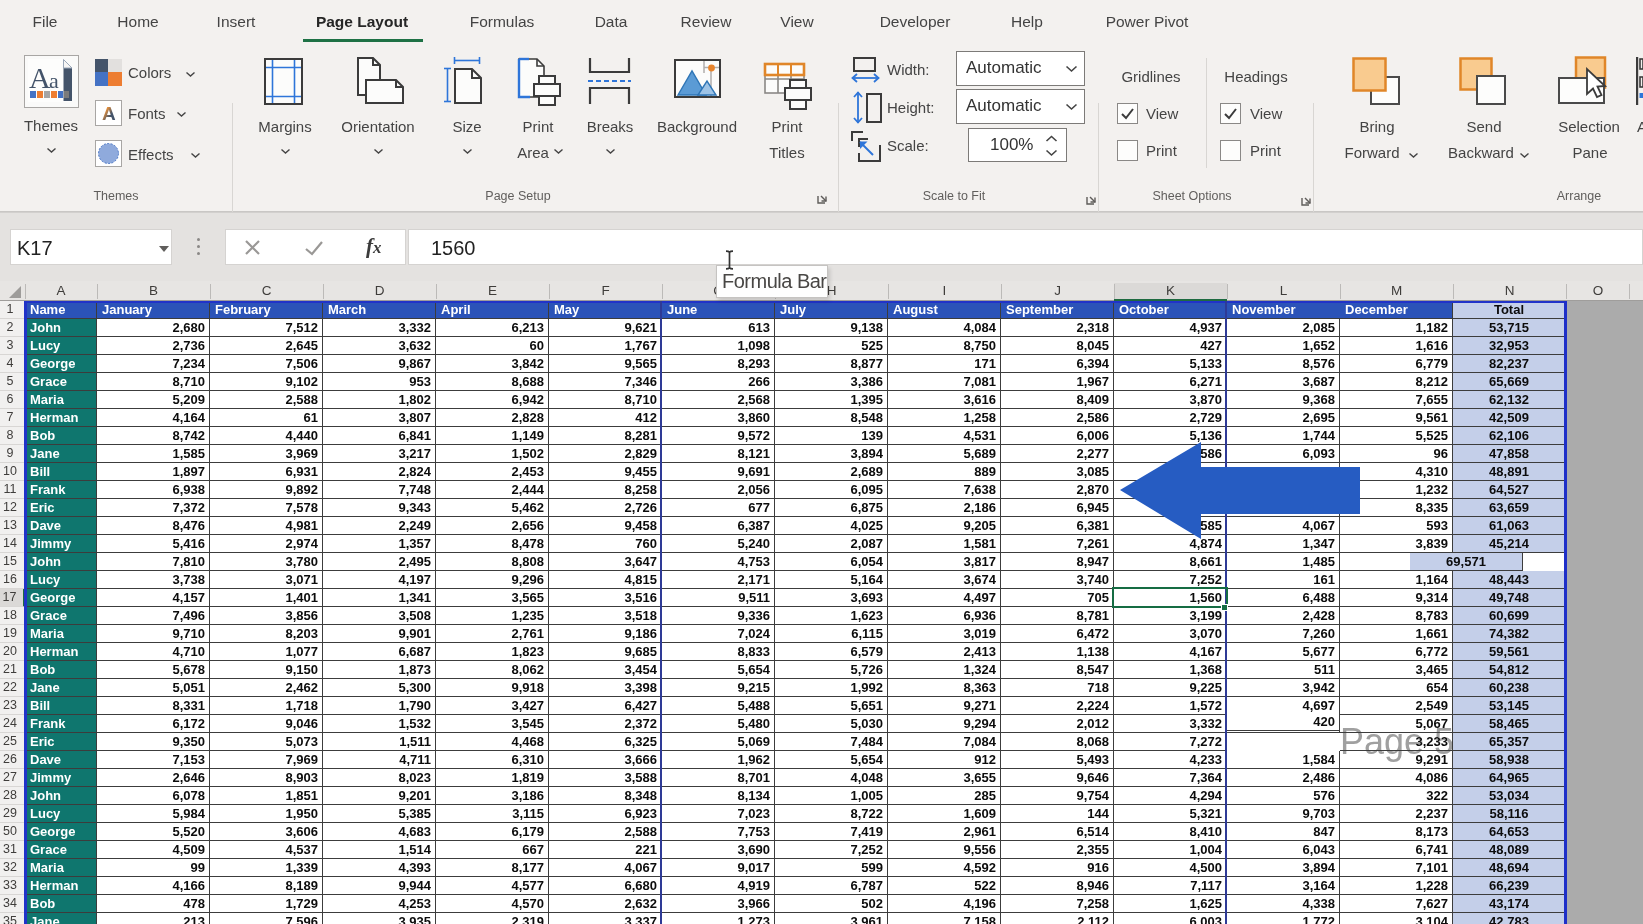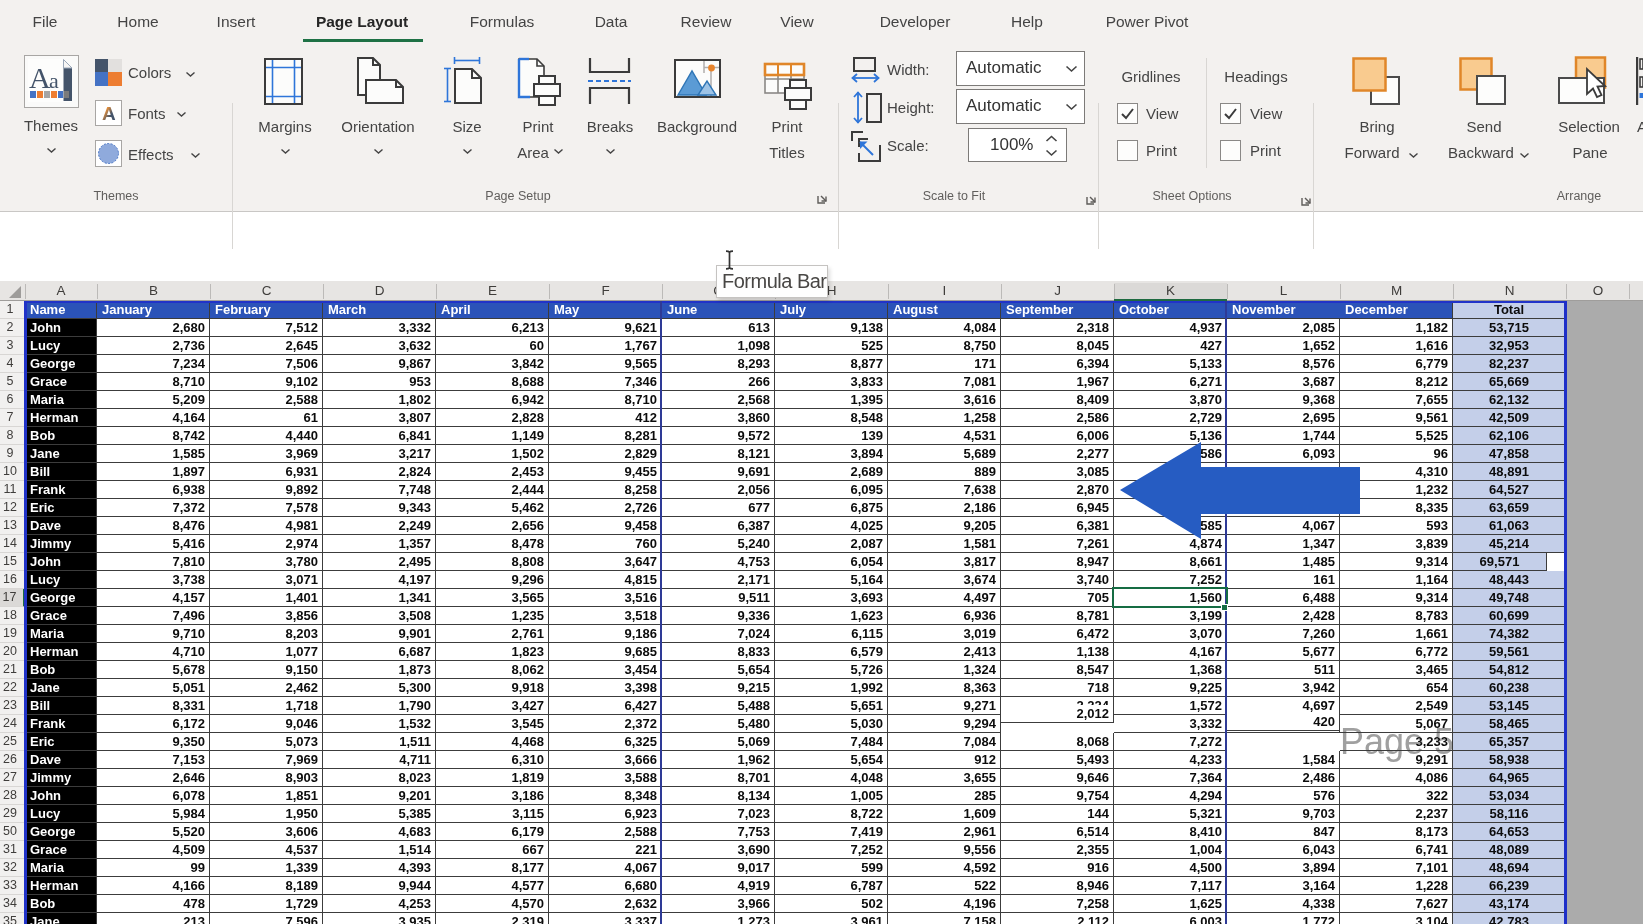--- a/index.html
+++ b/index.html
@@ -19,21 +19,21 @@
 #chead{left:0;top:281px;width:1643px;height:20px;background:#e7e5e3;border-bottom:1px solid #9f9d9b}
 .clet{position:absolute;top:2px;font-size:13.5px;color:#3f3d3b;text-align:center}
 .csep{position:absolute;top:3px;height:15px;width:1px;background:#bcbab8}
 
 #grid{left:0;top:301px;width:1643px;height:623px;background:#fff}
 .rowh{position:absolute;left:0;width:25px;background:#f1f0ef;border-bottom:1px solid #d8d6d4;border-right:1px solid #a3a1a0;
       font-size:12.5px;color:#3f3d3b;text-align:center;padding-right:4px;line-height:17px}
 .cell{position:absolute;height:18px;border-right:1px solid #3c3c3c;border-bottom:1px solid #3c3c3c;
       font-size:13px;font-weight:bold;line-height:17px;white-space:nowrap;overflow:hidden}
 .hdr{background:#2b53b8;color:#fff;padding-left:5px;text-align:left}
-.nm{background:#000000;color:#fff;padding-left:5px;text-align:left}
+.nm{background:#0f766e;color:#fff;padding-left:5px;text-align:left}
 .num{background:#fff;color:#0c0c0c;text-align:right;padding-right:4px}
 .tot{background:#c4cfe9;color:#0c0c0c;text-align:center}
 .wm{position:absolute;color:#a0a0a0;mix-blend-mode:darken;white-space:nowrap;transform:translate(-50%,-50%)}
 </style></head><body>
 <div id="stage">
 
 <div id="menubar" class="abs">
 <div class="tab" style="left:45px;transform:translateX(-50%)">File</div>
 <div class="tab" style="left:138px;transform:translateX(-50%)">Home</div>
 <div class="tab" style="left:236px;transform:translateX(-50%)">Insert</div>
@@ -327,20 +327,43 @@
 <path d="M4 4 L9 9" stroke="#5e5c5a" stroke-width="1.4"></path>
           <path d="M9 4.5 L9 9 L4.5 9" stroke="#5e5c5a" stroke-width="1.4" fill="none"></path>
         </svg>
       </div>
 <div class="abs" style="left:1301px;top:147px">
         <svg style="display:block" width="12" height="12" viewBox="0 0 12 12">
           <path d="M1 4 L1 11 L8 11" stroke="#5e5c5a" stroke-width="1.4" fill="none"></path>
 <path d="M4 4 L9 9" stroke="#5e5c5a" stroke-width="1.4"></path>
           <path d="M9 4.5 L9 9 L4.5 9" stroke="#5e5c5a" stroke-width="1.4" fill="none"></path>
         </svg>
+      </div>
+</div>
+<div id="fbar" class="abs">
+<div class="wbox" style="left:10px;top:16px;width:162px;height:36px">
+<div class="abs" style="left:6px;top:7px;font-size:20px;color:#222">K17</div>
+<div class="abs" style="left:148px;top:16px;width:0;height:0;border-left:5px solid transparent;border-right:5px solid transparent;border-top:6px solid #605e5c"></div>
+</div>
+<div class="abs" style="left:197px;top:25px;width:3px;height:20px">
+<div style="width:3px;height:3px;border-radius:50%;background:#8a8886;margin-bottom:4px"></div>
+<div style="width:3px;height:3px;border-radius:50%;background:#8a8886;margin-bottom:4px"></div>
+<div style="width:3px;height:3px;border-radius:50%;background:#8a8886"></div>
+      </div>
+<div class="wbox" style="left:225px;top:16px;width:181px;height:36px">
+<svg class="abs" style="left:18px;top:9px" width="18" height="18">
+          <path d="M2 2 L15 15 M15 2 L2 15" stroke="#9a9896" stroke-width="2.2" fill="none"></path>
+        </svg>
+<svg class="abs" style="left:78px;top:9px" width="20" height="18">
+          <path d="M2 10 L8 15 L18 3" stroke="#9a9896" stroke-width="2.2" fill="none"></path>
+        </svg>
+<div class="abs" style="left:140px;top:4px;font-family:'Liberation Serif';font-style:italic;font-weight:bold;font-size:21px;color:#3b3b3b">f<span style="font-size:17px">x</span></div>
+</div>
+<div class="wbox" style="left:408px;top:16px;width:1235px;height:36px">
+<div class="abs" style="left:22px;top:7px;font-size:20px;color:#222">1560</div>
       </div>
 </div>
 <div id="chead" class="abs">
 <div class="clet" style="left:25px;width:72px;height:18px;">A</div>
 <div class="clet" style="left:97px;width:113px;height:18px;">B</div>
 <div class="clet" style="left:210px;width:113px;height:18px;">C</div>
 <div class="clet" style="left:323px;width:113px;height:18px;">D</div>
 <div class="clet" style="left:436px;width:113px;height:18px;">E</div>
 <div class="clet" style="left:549px;width:113px;height:18px;">F</div>
 <div class="clet" style="left:662px;width:113px;height:18px;">G</div>
@@ -465,21 +488,21 @@
 <div class="cell num" style="left:1227px;top:54px;width:113px">8,576</div>
 <div class="cell num" style="left:1340px;top:54px;width:113px">6,779</div>
 <div class="cell tot" style="left:1453px;top:54px;width:113px">82,237</div>
 <div class="cell nm" style="left:25px;top:72px;width:72px">Grace</div>
 <div class="cell num" style="left:97px;top:72px;width:113px">8,710</div>
 <div class="cell num" style="left:210px;top:72px;width:113px">9,102</div>
 <div class="cell num" style="left:323px;top:72px;width:113px">953</div>
 <div class="cell num" style="left:436px;top:72px;width:113px">8,688</div>
 <div class="cell num" style="left:549px;top:72px;width:113px">7,346</div>
 <div class="cell num" style="left:662px;top:72px;width:113px">266</div>
-<div class="cell num" style="left:775px;top:72px;width:113px">3,833</div>
+<div class="cell num" style="left:775px;top:72px;width:113px">3,386</div>
 <div class="cell num" style="left:888px;top:72px;width:113px">7,081</div>
 <div class="cell num" style="left:1001px;top:72px;width:113px">1,967</div>
 <div class="cell num" style="left:1114px;top:72px;width:113px">6,271</div>
 <div class="cell num" style="left:1227px;top:72px;width:113px">3,687</div>
 <div class="cell num" style="left:1340px;top:72px;width:113px">8,212</div>
 <div class="cell tot" style="left:1453px;top:72px;width:113px">65,669</div>
 <div class="cell nm" style="left:25px;top:90px;width:72px">Maria</div>
 <div class="cell num" style="left:97px;top:90px;width:113px">5,209</div>
 <div class="cell num" style="left:210px;top:90px;width:113px">2,588</div>
 <div class="cell num" style="left:323px;top:90px;width:113px">1,802</div>
@@ -611,21 +634,21 @@
 <div class="cell num" style="left:323px;top:252px;width:113px">2,495</div>
 <div class="cell num" style="left:436px;top:252px;width:113px">8,808</div>
 <div class="cell num" style="left:549px;top:252px;width:113px">3,647</div>
 <div class="cell num" style="left:662px;top:252px;width:113px">4,753</div>
 <div class="cell num" style="left:775px;top:252px;width:113px">6,054</div>
 <div class="cell num" style="left:888px;top:252px;width:113px">3,817</div>
 <div class="cell num" style="left:1001px;top:252px;width:113px">8,947</div>
 <div class="cell num" style="left:1114px;top:252px;width:113px">8,661</div>
 <div class="cell num" style="left:1227px;top:252px;width:113px">1,485</div>
 <div class="cell num" style="left:1340px;top:252px;width:113px">9,314</div>
-<div class="cell tot" style="left:1453px;top:252px;width:94px">69,571</div>
+<div class="cell tot" style="left:1410px;top:252px;width:113px">69,571</div>
 <div class="cell nm" style="left:25px;top:270px;width:72px">Lucy</div>
 <div class="cell num" style="left:97px;top:270px;width:113px">3,738</div>
 <div class="cell num" style="left:210px;top:270px;width:113px">3,071</div>
 <div class="cell num" style="left:323px;top:270px;width:113px">4,197</div>
 <div class="cell num" style="left:436px;top:270px;width:113px">9,296</div>
 <div class="cell num" style="left:549px;top:270px;width:113px">4,815</div>
 <div class="cell num" style="left:662px;top:270px;width:113px">2,171</div>
 <div class="cell num" style="left:775px;top:270px;width:113px">5,164</div>
 <div class="cell num" style="left:888px;top:270px;width:113px">3,674</div>
 <div class="cell num" style="left:1001px;top:270px;width:113px">3,740</div>
@@ -733,21 +756,21 @@
 <div class="cell tot" style="left:1453px;top:396px;width:113px">53,145</div>
 <div class="cell nm" style="left:25px;top:414px;width:72px">Frank</div>
 <div class="cell num" style="left:97px;top:414px;width:113px">6,172</div>
 <div class="cell num" style="left:210px;top:414px;width:113px">9,046</div>
 <div class="cell num" style="left:323px;top:414px;width:113px">1,532</div>
 <div class="cell num" style="left:436px;top:414px;width:113px">3,545</div>
 <div class="cell num" style="left:549px;top:414px;width:113px">2,372</div>
 <div class="cell num" style="left:662px;top:414px;width:113px">5,480</div>
 <div class="cell num" style="left:775px;top:414px;width:113px">5,030</div>
 <div class="cell num" style="left:888px;top:414px;width:113px">9,294</div>
-<div class="cell num" style="left:1001px;top:404px;width:113px">2,012</div>
+<div class="cell num" style="left:1001px;top:414px;width:113px">2,012</div>
 <div class="cell num" style="left:1114px;top:414px;width:113px">3,332</div>
 <div class="cell num" style="left:1227px;top:414px;width:113px">5,583</div>
 <div class="cell num" style="left:1340px;top:414px;width:113px">5,067</div>
 <div class="cell tot" style="left:1453px;top:414px;width:113px">58,465</div>
 <div class="cell nm" style="left:25px;top:432px;width:72px">Eric</div>
 <div class="cell num" style="left:97px;top:432px;width:113px">9,350</div>
 <div class="cell num" style="left:210px;top:432px;width:113px">5,073</div>
 <div class="cell num" style="left:323px;top:432px;width:113px">1,511</div>
 <div class="cell num" style="left:436px;top:432px;width:113px">4,468</div>
 <div class="cell num" style="left:549px;top:432px;width:113px">6,325</div>

